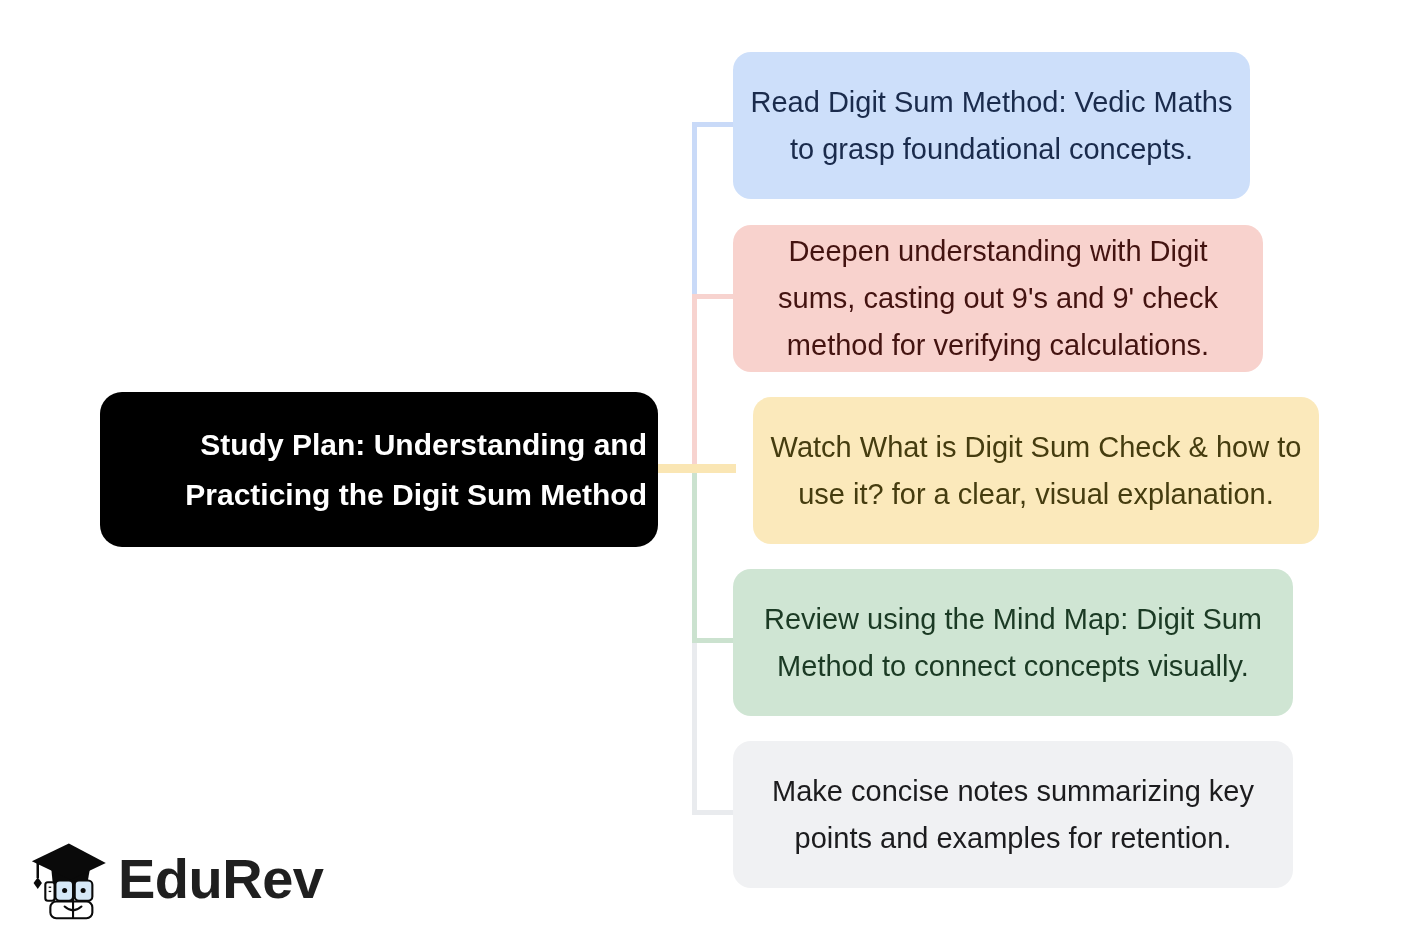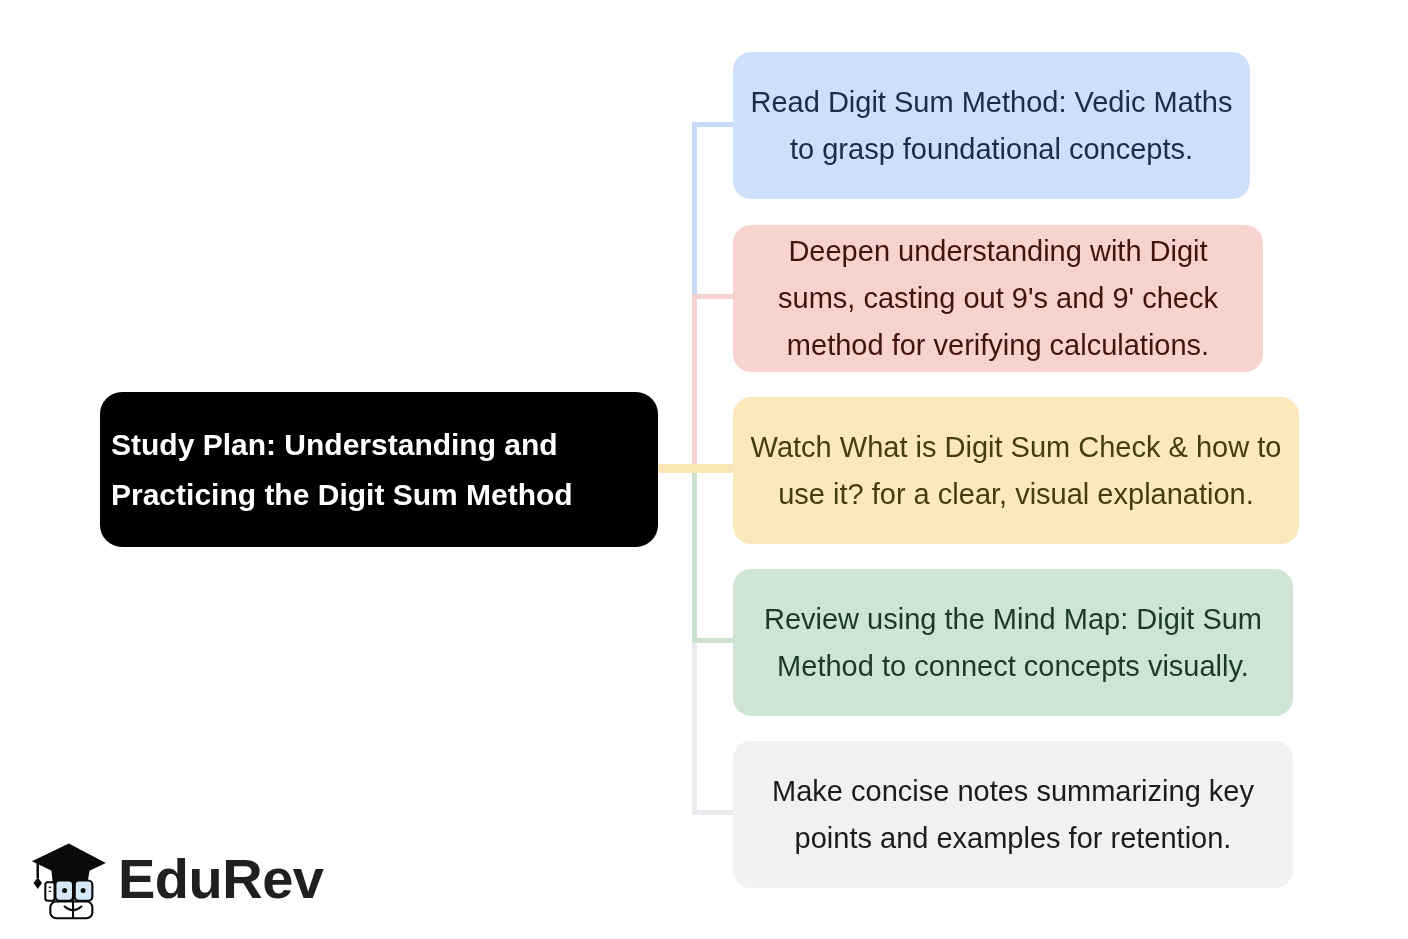--- a/index.html
+++ b/index.html
@@ -13,21 +13,21 @@
     overflow: hidden;
   }
 
   
   .center-node {
     position: absolute;
     left: 100px; top: 392px;
     width: 558px; height: 155px;
     border-radius: 22px;
     display: flex; align-items: center; justify-content: center;
-    text-align: left;
+    text-align: right;
     font-weight: bold;
     font-size: 30px;
     line-height: 50px;
     padding: 0 11px;
   }
 
   
   .line { position: absolute; }
   .trunk { left: 692px; width: 5px; }
   .seg1 { top: 122px; height: 172px; }
@@ -96,21 +96,21 @@
   </div>
 
   <div class="bbox box1" style="background: rgb(205, 223, 250); color: rgb(26, 43, 76);">
     <span>Read Digit Sum Method: Vedic Maths to grasp foundational concepts.</span>
   </div>
 
   <div class="bbox box2" style="background: rgb(248, 210, 205); color: rgb(67, 19, 16);">
     <span>Deepen understanding with Digit sums, casting out 9's and 9' check method for verifying calculations.</span>
   </div>
 
-  <div class="bbox box3" style="background: rgb(251, 233, 187); color: rgb(69, 60, 15);">
+  <div class="bbox box3" style="background: rgb(251, 233, 187); color: rgb(69, 60, 15); margin-left: 20px;">
     <span>Watch What is Digit Sum Check &amp; how to use it? for a clear, visual explanation.</span>
   </div>
 
   <div class="bbox box4" style="background: rgb(207, 229, 211); color: rgb(27, 58, 36);">
     <span>Review using the Mind Map: Digit Sum Method to connect concepts visually.</span>
   </div>
 
   <div class="bbox box5" style="background: rgb(240, 241, 243); color: rgb(28, 28, 30);">
     <span>Make concise notes summarizing key points and examples for retention.</span>
   </div>

